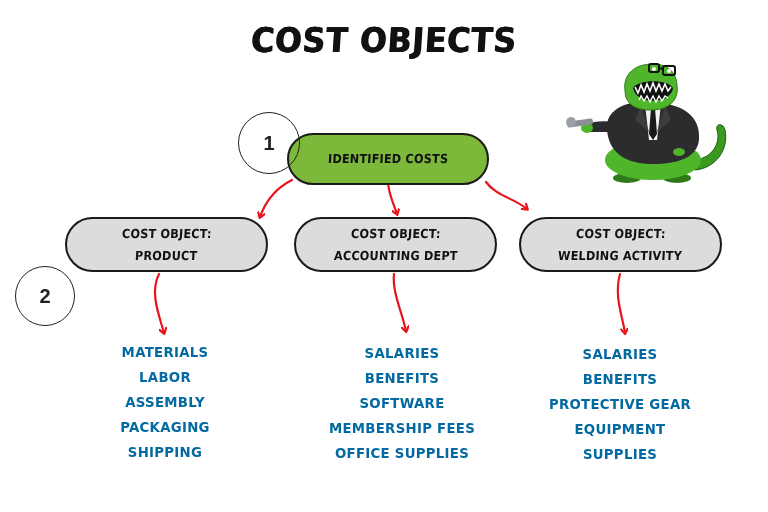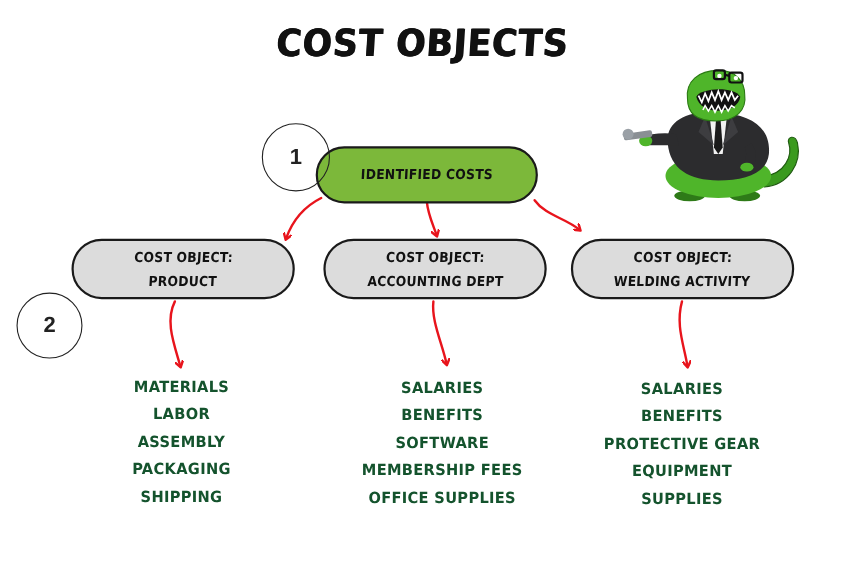--- a/index.html
+++ b/index.html
@@ -23,21 +23,21 @@
   .pill-green { background: #7cb83a; border-radius: 34px; }
   .pill-grey { background: #dcdcdc; }
   .pill span { display: block; transform: skewX(-3deg); }
   .circle {
     position: absolute; border: 1.6px solid #222; border-radius: 50%;
     box-sizing: border-box; display: flex; align-items: center; justify-content: center;
     font-family: "Liberation Sans", sans-serif; font-weight: bold; font-size: 20px; color: #222;
     background: transparent;
   }
   .list {
-    position: absolute; text-align: center; color: #14532d;
+    position: absolute; text-align: center; color: #0369a1;
     font-family: "DejaVu Sans", sans-serif; font-weight: bold; font-size: 14px;
     line-height: 25px; letter-spacing: 0.3px;
   }
   .list div { transform: scaleX(0.95); white-space: nowrap; }
   svg.arrows { position: absolute; left: 0; top: 0; pointer-events: none; }
   .dino { position: absolute; left: 565px; top: 60px; width: 165px; height: 125px; }
 </style>
 </head>
 <body>
 

